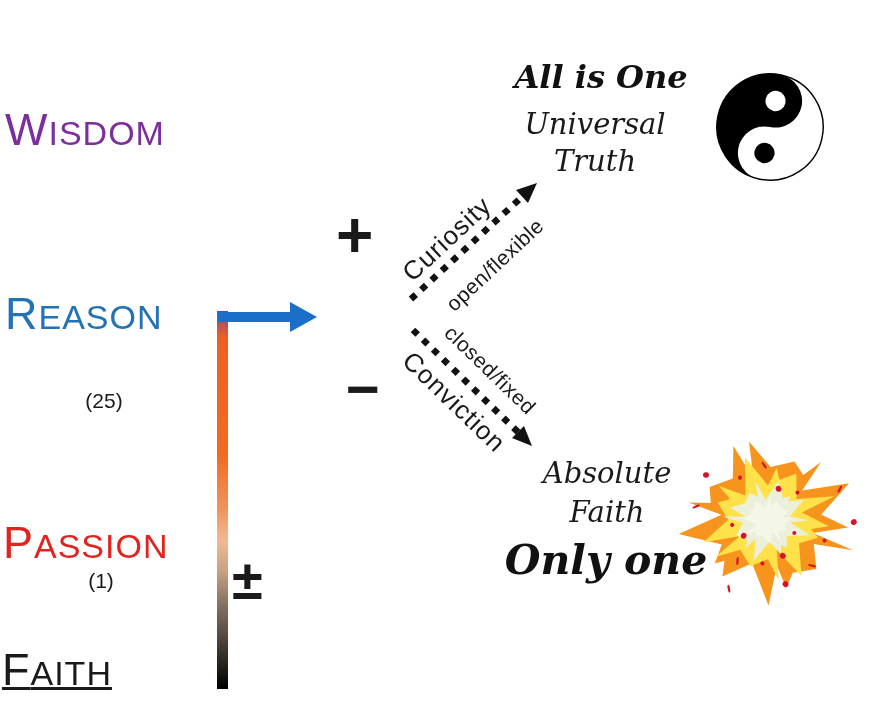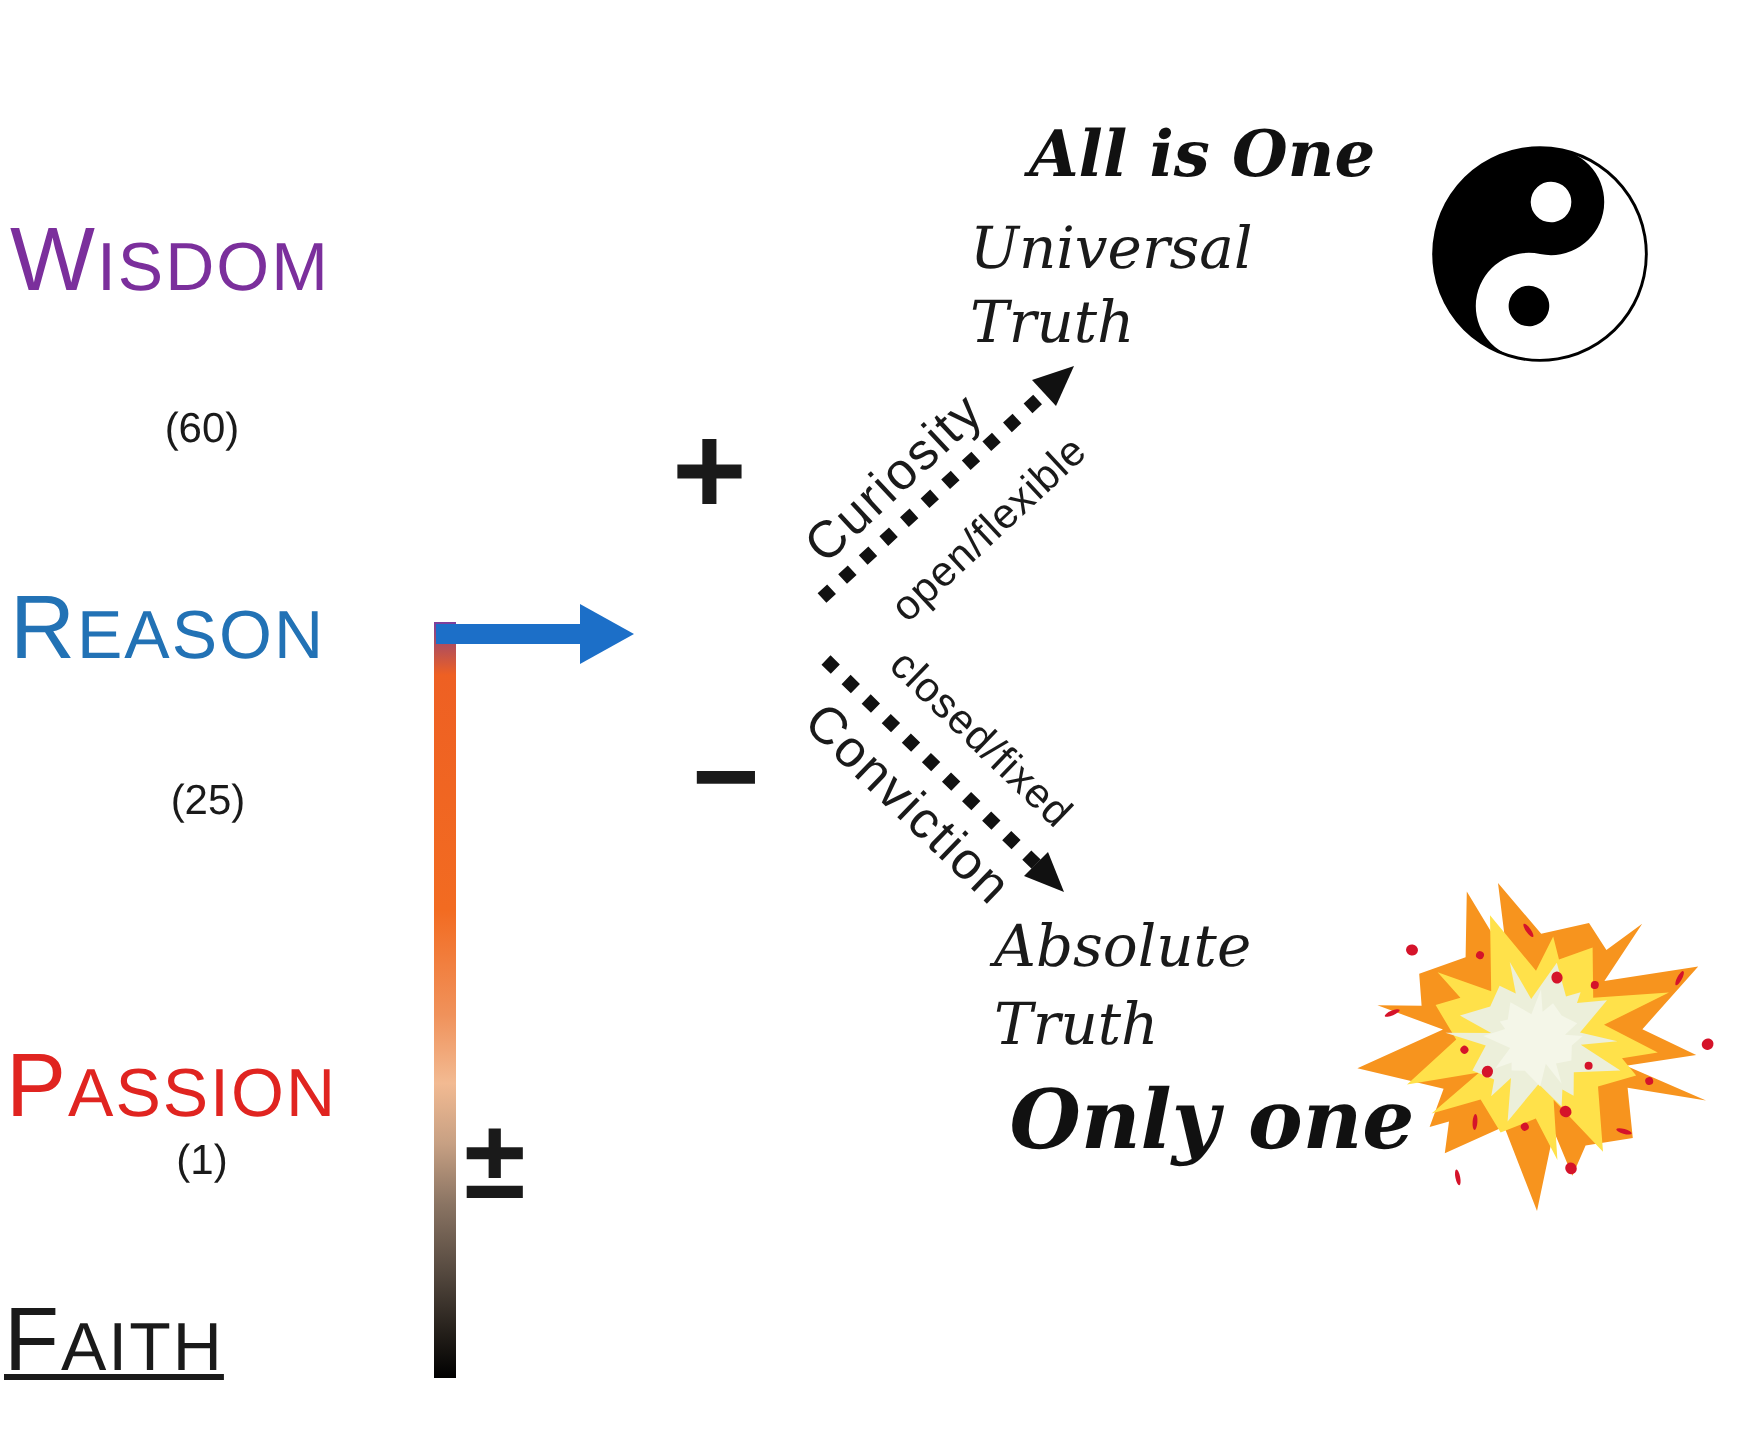--- a/index.html
+++ b/index.html
@@ -44,34 +44,33 @@
   .rot-label.down{transform:translate(-50%,-50%) rotate(44deg);}
   .rl-big{font-size:26px;letter-spacing:1px;}
   .rl-small{font-size:21px;letter-spacing:0.5px;}
   
   .script{
     font-family:"DejaVu Serif", serif;font-style:italic;font-weight:700;
     color:#111;white-space:nowrap;text-align:center;
   }
   .hand{
     font-family:"DejaVu Serif", serif;font-style:italic;font-weight:400;
-    color:#1a1a1a;white-space:pre-line;
+    color:#1a1a1a;text-align:center;white-space:pre-line;
   }
   .all-one{font-size:32px;width:220px;}
   .universal{font-size:29px;line-height:37px;width:220px;}
   .absolute{font-size:29px;line-height:39px;width:220px;}
   .only-one{font-size:41px;width:220px;}
 </style>
 </head>
 <body>
 
 <div class="canvas">
 
   <div class="abs level lvl-wisdom" style="left:5px;top:105px">Wisdom</div>
-  <div class="abs ladder-value" style="left:1px;top:203px">(60)</div>
   <div class="abs level lvl-reason" style="left:5px;top:289px">Reason</div>
   <div class="abs ladder-value" style="left:4px;top:389px">(25)</div>
   <div class="abs level lvl-passion" style="left:3px;top:471px">Passion</div>
   <div class="abs ladder-value" style="left:1px;top:569px">(1)</div>
   <div class="abs level lvl-faith" style="left:2px;top:645px">Faith</div>
 
   <div class="abs grad-bar"></div>
 
   <svg class="abs" style="left:214px;top:300px" width="106" height="36">
     <rect x="4" y="12" width="76" height="10" fill="#1C6FC8"></rect>
@@ -103,21 +102,21 @@
   <svg class="abs" style="left:712px;top:69px" width="116" height="116" viewBox="-60 -60 120 120">
     <g transform="rotate(12)">
       <circle r="55" fill="#ffffff" stroke="#000000" stroke-width="1.5"></circle>
       <path d="M0,-55 A27.5,27.5 0 0 1 0,0 A27.5,27.5 0 0 0 0,55 A55,55 0 0 1 0,-55 Z" fill="#000000"></path>
       <circle cx="0" cy="-27.5" r="10.5" fill="#ffffff"></circle>
       <circle cx="0" cy="27.5" r="10.5" fill="#000000"></circle>
     </g>
   </svg>
 
   <div class="abs hand absolute" style="left:497px;top:454px">Absolute
-Truth</div>
+Faith</div>
   <div class="abs script only-one" style="left:496px;top:536px">Only one</div>
 
   <svg class="abs" id="explosion-svg" style="left:672px;top:428px" width="195" height="185" viewBox="0 0 195 185">
       <polygon points="176.1,99.5 141.0,104.9 181.0,122.3 141.8,115.9 144.4,141.0 120.8,144.8 114.2,159.9 104.9,137.5 96.5,177.5 80.1,135.3 50.4,148.6 52.5,132.8 42.8,135.5 49.8,116.4 6.7,106.1 49.5,86.8 16.7,74.6 38.8,74.9 37.6,58.9 60.8,50.6 61.4,17.7 81.7,51.4 77.0,13.5 98.6,38.9 122.5,33.5 131.2,47.0 149.1,33.9 130.2,62.5 177.1,55.2 149.2,86.6" fill="#F7941E"></polygon>
       <polygon points="156.9,98.2 139.0,101.1 146.1,109.8 127.0,115.3 129.5,147.9 104.8,121.9 106.7,152.0 95.9,131.3 78.3,138.2 68.3,121.8 43.8,128.7 67.6,108.2 31.5,114.3 56.1,91.8 45.8,74.5 58.2,70.9 46.8,58.1 73.6,67.6 73.0,29.6 96.0,57.4 104.6,40.3 107.5,51.7 124.3,45.7 124.6,70.9 162.5,68.3 130.0,84.4" fill="#FFE14A"></polygon>
       <polygon points="136.7,92.6 118.4,94.4 138.2,107.3 114.9,108.1 114.8,119.9 109.2,116.8 108.8,125.3 97.3,114.0 81.8,132.7 83.5,111.0 73.6,120.1 75.1,111.8 64.2,107.3 70.9,94.8 50.7,88.4 73.6,88.5 58.0,79.8 73.1,75.2 77.8,64.9 85.9,68.7 82.9,53.0 93.6,71.5 106.4,53.4 111.0,70.2 118.3,68.1 116.5,73.5 131.5,72.1 118.0,88.3" fill="#ECEFDA"></polygon>
       <polygon points="119.3,90.0 113.9,94.7 113.7,102.3 106.0,103.8 108.8,113.9 100.9,103.9 98.1,115.2 90.4,107.4 83.8,107.2 83.8,103.3 75.5,106.2 83.1,96.0 69.7,90.0 80.6,86.5 77.9,82.8 81.9,81.7 83.2,73.1 93.7,79.1 98.5,66.7 99.3,77.9 104.5,73.6 108.8,79.8 116.6,83.6 110.5,89.4" fill="#F4F6E8"></polygon>
       <ellipse cx="122.3" cy="104.9" rx="2" ry="2.0" transform="rotate(0 122.3 104.9)" fill="#D5132A"></ellipse>
       <ellipse cx="113.5" cy="156.2" rx="3" ry="2.8" transform="rotate(47 113.5 156.2)" fill="#D5132A"></ellipse>
       <ellipse cx="65.5" cy="133.0" rx="4" ry="1.2" transform="rotate(94 65.5 133.0)" fill="#D5132A"></ellipse>

